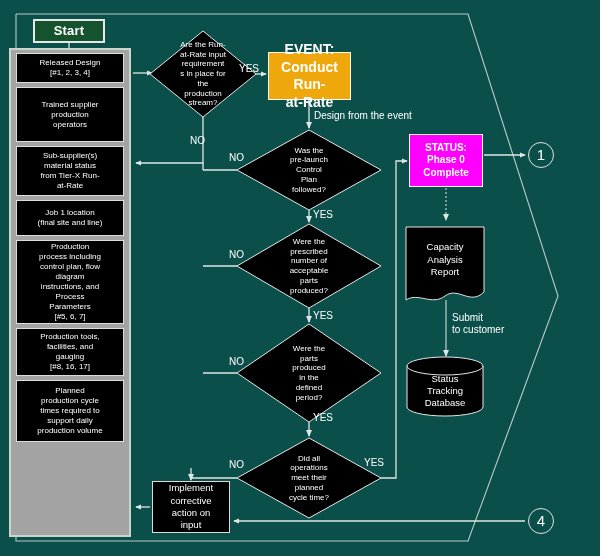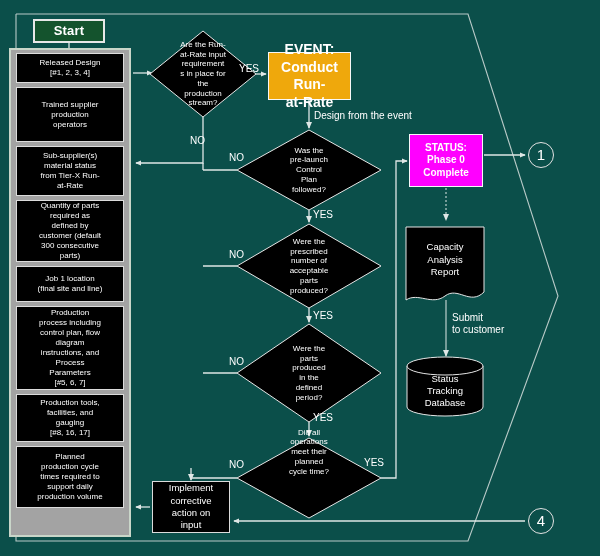--- a/index.html
+++ b/index.html
@@ -176,26 +176,20 @@
   <div class="inputcol">
     <div class="inbox h1">Released Design
 [#1, 2, 3, 4]</div>
     <div class="inbox h2">Trained supplier
 production
 operators</div>
     <div class="inbox h3">Sub-supplier(s)
 material status
 from Tier-X Run-
 at-Rate</div>
-    <div class="inbox h4">Quantity of parts
-required as
-defined by
-customer (default
-300 consecutive
-parts)</div>
     <div class="inbox h5">Job 1 location
 (final site and line)</div>
     <div class="inbox h6">Production
 process including
 control plan, flow
 diagram
 instructions, and
 Process
 Parameters
 [#5, 6, 7]</div>
@@ -251,21 +245,21 @@
 
   <div class="node diamond" style="left:237px;top:324px;width:144px;height:98px;">
     <span class="txt">Were the
 parts
 produced
 in the
 defined
 period?</span>
   </div>
 
-  <div class="node diamond" style="left:237px;top:412px;width:144px;height:80px;">
+  <div class="node diamond" style="left:237px;top:438px;width:144px;height:80px;">
     <span class="txt">Did all
 operations
 meet their
 planned
 cycle time?</span>
   </div>
 
   <div class="node docnode">
     <span class="txt">Capacity
 Analysis

